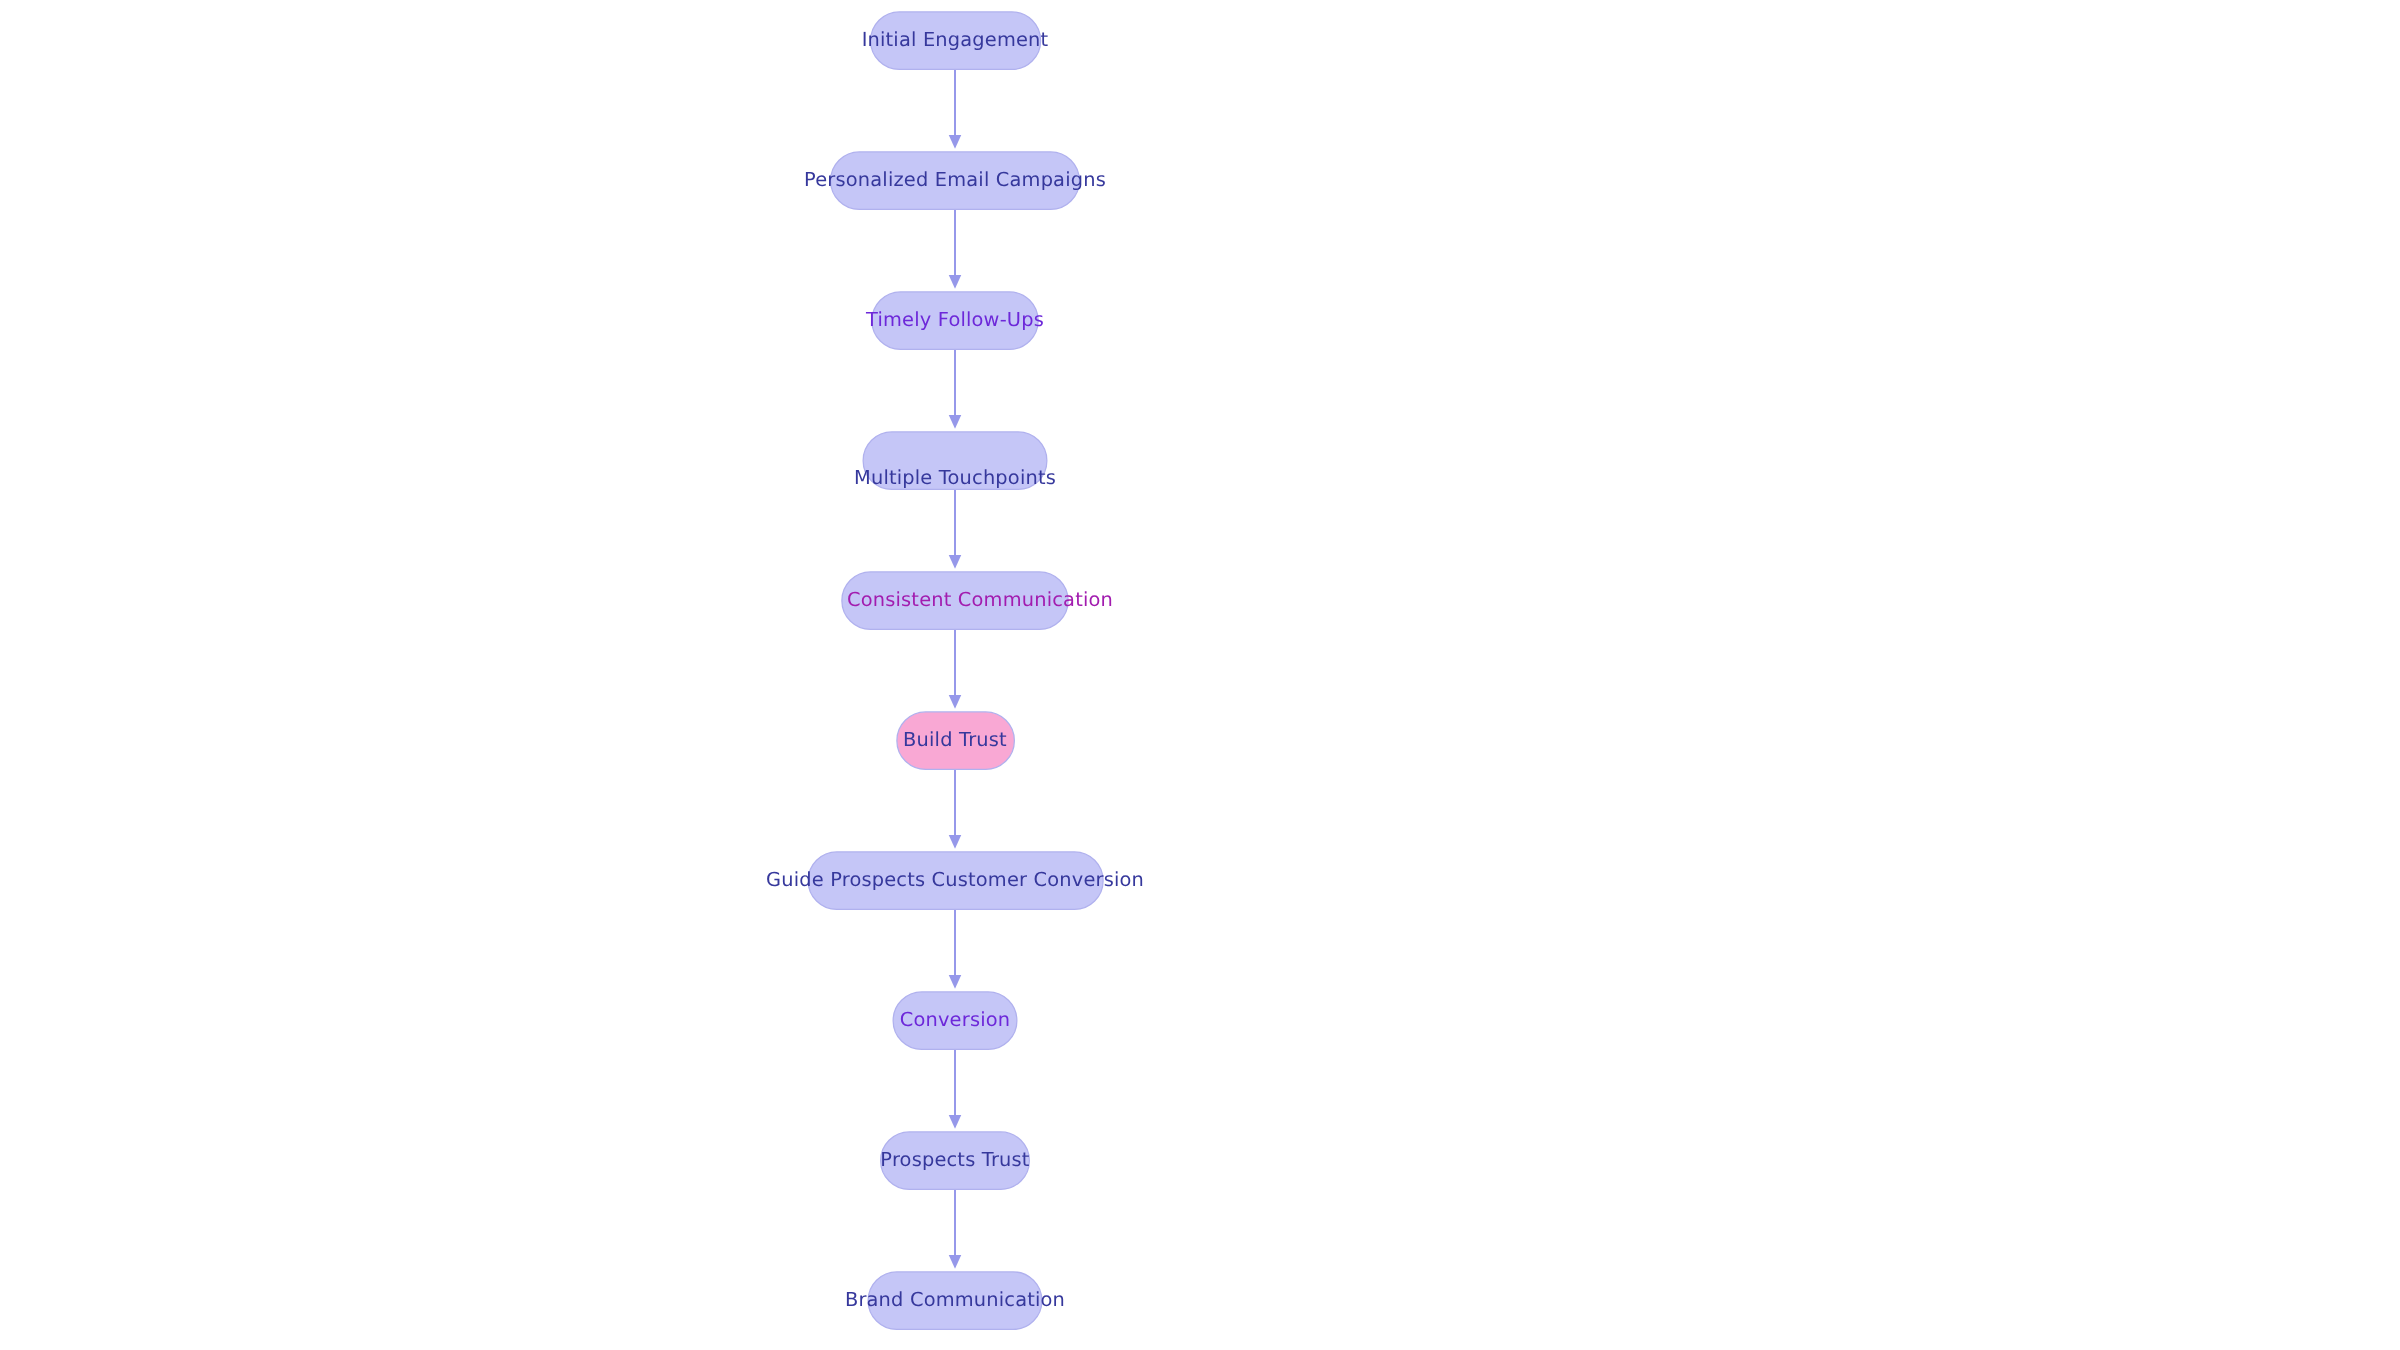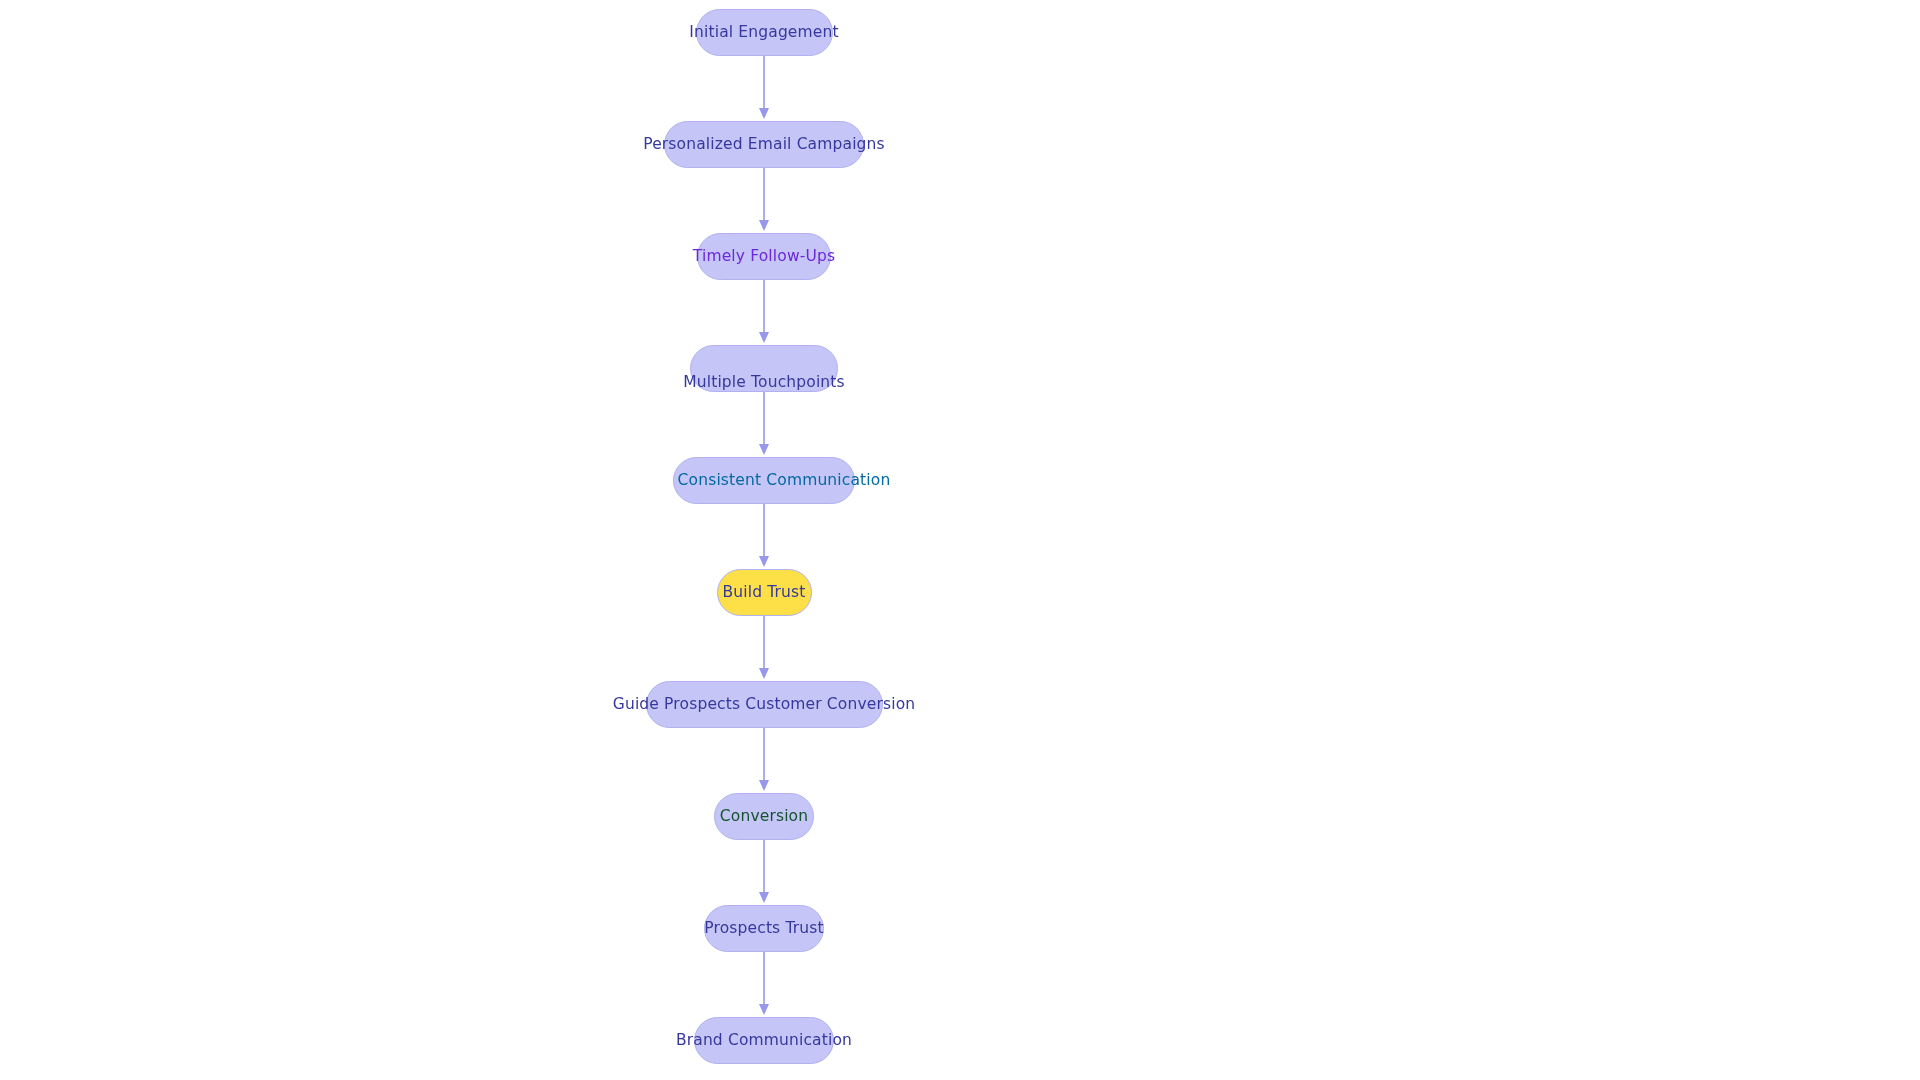--- a/index.html
+++ b/index.html
@@ -132,33 +132,33 @@
 
     <div class="connector">
       <svg class="conn-svg" width="16" height="65" viewBox="0 0 16 65">
         <line x1="8" y1="0" x2="8" y2="54" stroke="#9698ea" stroke-width="1.6"></line>
         <polygon points="8,63 3,52 13,52" fill="#9698ea"></polygon>
       </svg>
     </div>
 
     <div class="node-row">
       <div class="flow-node" style="width: 182px; background: rgb(197, 198, 247); border-color: rgb(176, 177, 238);">
-        <span class="node-label" style="color: #0369a1; margin-left: 40px;">Consistent Communication</span>
-      </div>
-    </div>
-
-    <div class="connector">
-      <svg class="conn-svg" width="16" height="65" viewBox="0 0 16 65">
-        <line x1="8" y1="0" x2="8" y2="54" stroke="#9698ea" stroke-width="1.6"></line>
-        <polygon points="8,63 3,52 13,52" fill="#9698ea"></polygon>
-      </svg>
-    </div>
-
-    <div class="node-row">
-      <div class="flow-node" style="width: 95px; background: #fde047; border-color: rgb(176, 177, 238);">
+        <span class="node-label" style="color: #a21caf; margin-left: 40px;">Consistent Communication</span>
+      </div>
+    </div>
+
+    <div class="connector">
+      <svg class="conn-svg" width="16" height="65" viewBox="0 0 16 65">
+        <line x1="8" y1="0" x2="8" y2="54" stroke="#9698ea" stroke-width="1.6"></line>
+        <polygon points="8,63 3,52 13,52" fill="#9698ea"></polygon>
+      </svg>
+    </div>
+
+    <div class="node-row">
+      <div class="flow-node" style="width: 95px; background: #f9a8d4; border-color: rgb(176, 177, 238);">
         <span class="node-label" style="color: rgb(54, 56, 156);">Build Trust</span>
       </div>
     </div>
 
     <div class="connector">
       <svg class="conn-svg" width="16" height="65" viewBox="0 0 16 65">
         <line x1="8" y1="0" x2="8" y2="54" stroke="#9698ea" stroke-width="1.6"></line>
         <polygon points="8,63 3,52 13,52" fill="#9698ea"></polygon>
       </svg>
     </div>
@@ -171,21 +171,21 @@
 
     <div class="connector">
       <svg class="conn-svg" width="16" height="65" viewBox="0 0 16 65">
         <line x1="8" y1="0" x2="8" y2="54" stroke="#9698ea" stroke-width="1.6"></line>
         <polygon points="8,63 3,52 13,52" fill="#9698ea"></polygon>
       </svg>
     </div>
 
     <div class="node-row">
       <div class="flow-node" style="width: 100px; background: rgb(197, 198, 247); border-color: rgb(176, 177, 238);">
-        <span class="node-label" style="color: #14532d;">Conversion</span>
+        <span class="node-label" style="color: #6d28d9;">Conversion</span>
       </div>
     </div>
 
     <div class="connector">
       <svg class="conn-svg" width="16" height="65" viewBox="0 0 16 65">
         <line x1="8" y1="0" x2="8" y2="54" stroke="#9698ea" stroke-width="1.6"></line>
         <polygon points="8,63 3,52 13,52" fill="#9698ea"></polygon>
       </svg>
     </div>
 

